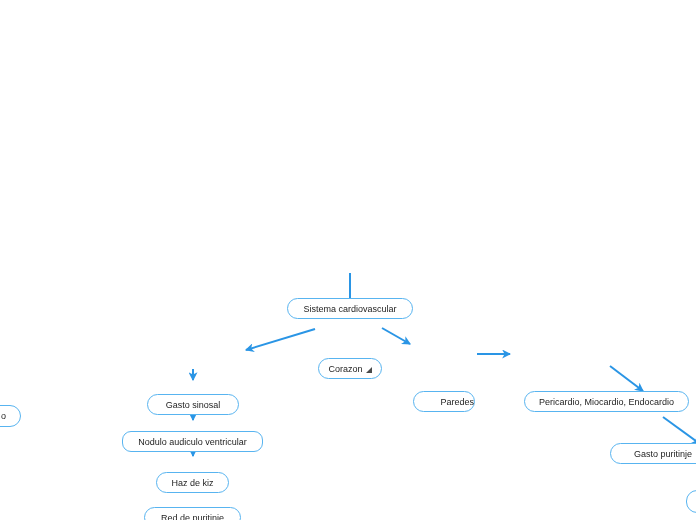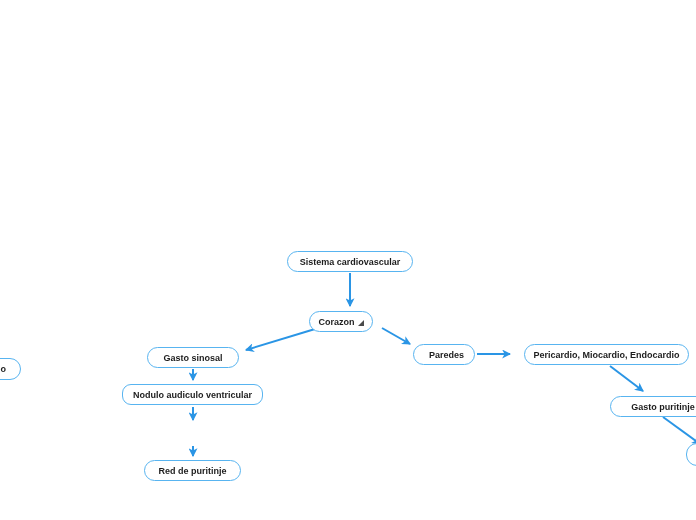--- a/index.html
+++ b/index.html
@@ -25,28 +25,29 @@
     position: absolute;
     box-sizing: border-box;
     height: 21px;
     background: #ffffff;
     border: 1.5px solid #58b4f0;
     border-radius: 11px;
     display: flex;
     align-items: center;
     justify-content: center;
     font-size: 9px;
-    font-weight: bold;
+    font-weight: normal;
     color: #1d1d1d;
     white-space: nowrap;
-    padding: 0 10px;
+    padding: 0 0;
     cursor: pointer;
+    margin-top: 47px;
   }
   .node-sistema            { left: 287px; top: 251px; width: 126px; }
-  .node-corazon            { left: 309px; top: 311px; width: 64px;  }
+  .node-corazon            { left: 318px; top: 311px; width: 64px;  }
   .node-nodulo-sinosal     { left: 147px; top: 347px; width: 92px;  }
   .node-paredes            { left: 413px; top: 344px; width: 62px; justify-content: flex-end;  }
   .node-pericardio         { left: 524px; top: 344px; width: 165px; }
   .node-nodulo-av          { left: 122px; top: 384px; width: 141px; border-radius: 9px; }
   .node-gasto              { left: 610px; top: 396px; width: 106px; }
   .node-haz                { left: 156px; top: 425px; width: 73px;  }
   .node-red                { left: 144px; top: 460px; width: 97px; justify-content: center;  }
   .node-partial-left       { left: -76px; top: 358px; width: 97px; height: 22px;
                              justify-content: flex-end; padding-right: 14px; }
   .node-partial-br         { left: 686px; top: 443px; width: 60px; height: 23px; }
@@ -102,20 +103,23 @@
   </div>
 
   <div class="node node-nodulo-av">
     <span>Nodulo audiculo ventricular</span>
   </div>
 
   <div class="node node-gasto">
     <span>Gasto puritinje</span>
   </div>
 
+  <div class="node node-haz">
+    <span>Haz de kiz</span>
+  </div>
 
   <div class="node node-red">
     <span>Red de puritinje</span>
   </div>
 
   <div class="node node-partial-left">
     <span>o</span>
   </div>
 
   <div class="node node-partial-br">

